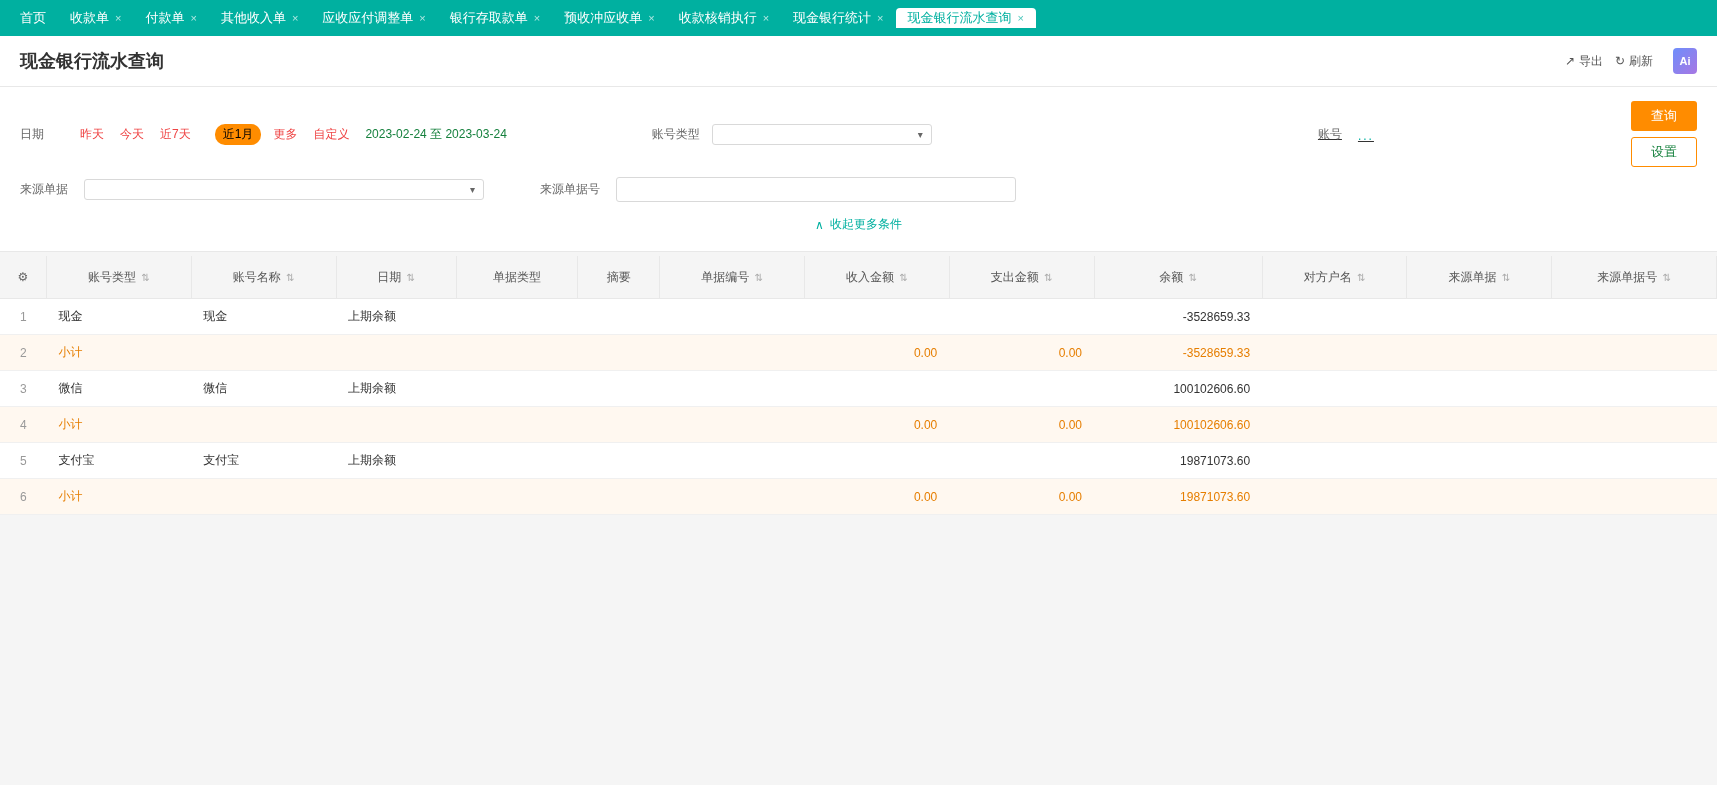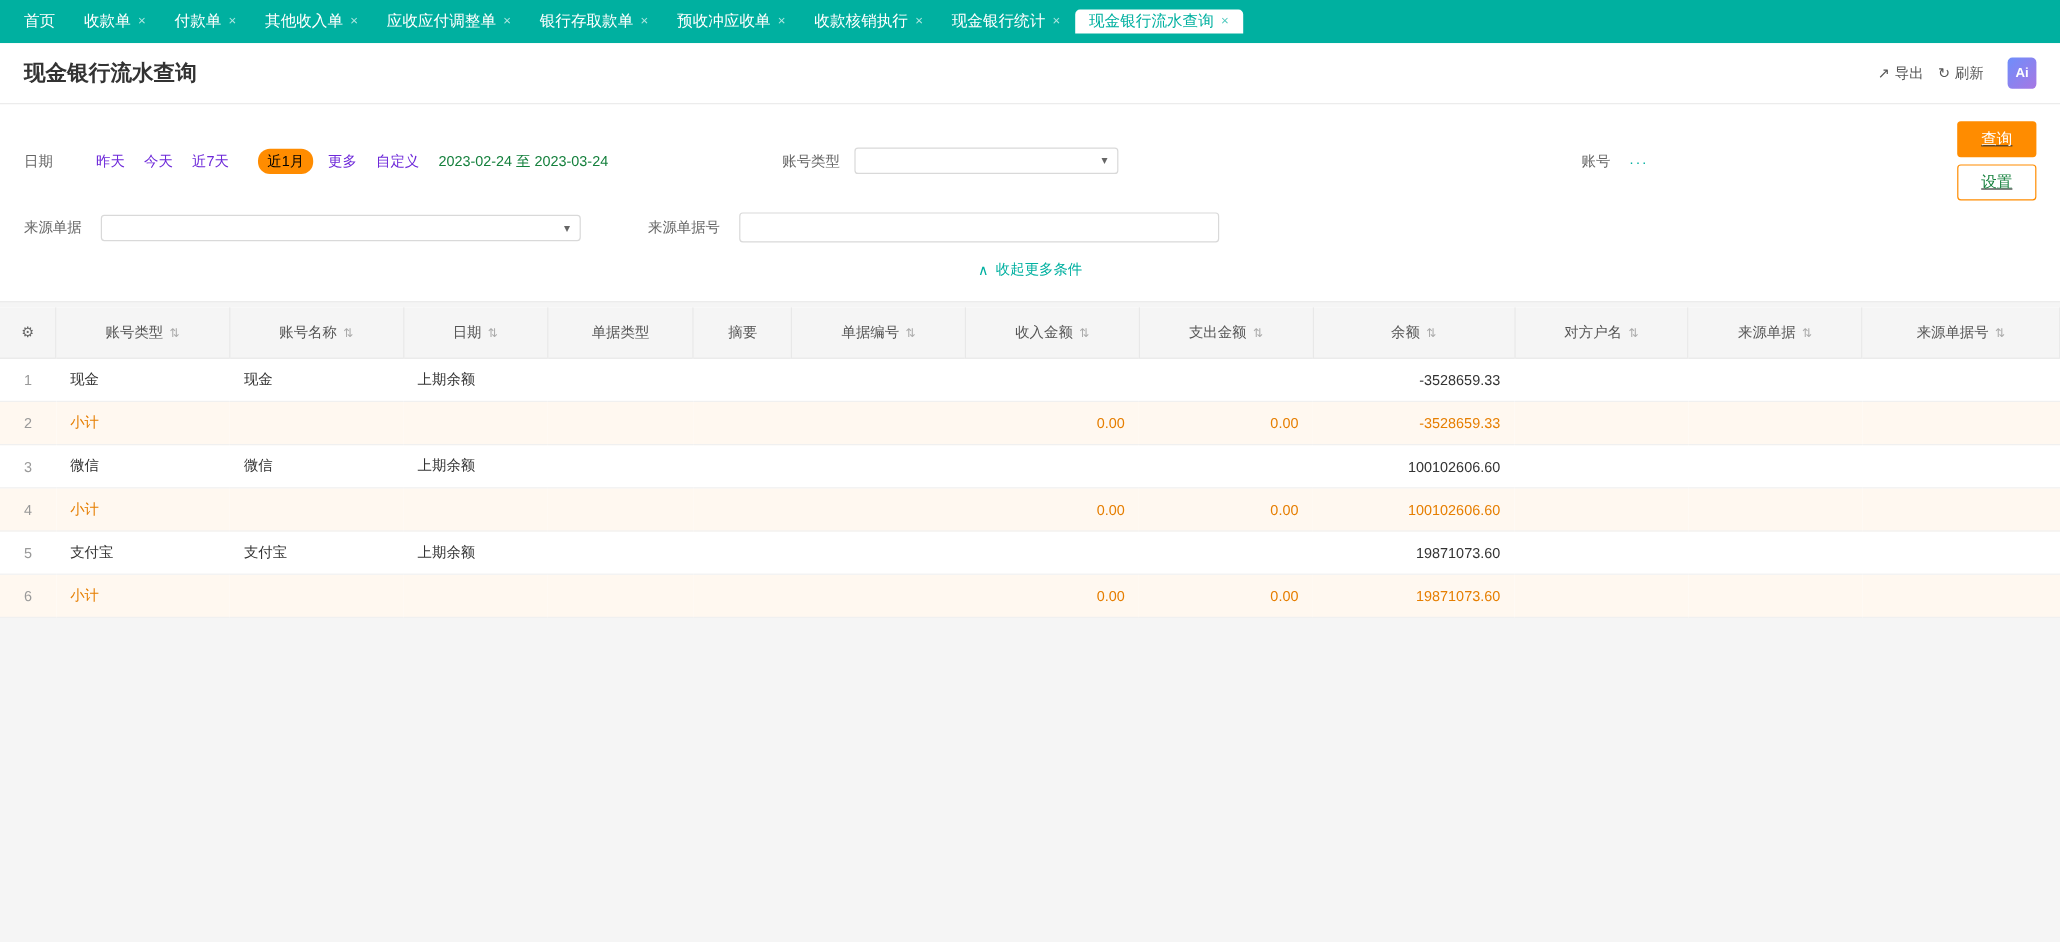--- a/index.html
+++ b/index.html
@@ -79,21 +79,21 @@
       color: #666;
       white-space: nowrap;
       min-width: 40px;
     }
     .filter-date-options {
       display: flex;
       gap: 8px;
       align-items: center;
     }
     .date-opt {
-      color: #6d28d9;
+      color: #ef4444;
       cursor: pointer;
       padding: 2px 4px;
     }
     .date-opt.active {
       background: #ff8c00;
       color: #000000;
       border-radius: 10px;
       padding: 2px 8px;
       margin-left: 12px;
     }
@@ -145,21 +145,20 @@
       border: 1px solid #ff8c00;
       border-radius: 3px;
       padding: 5px 16px;
       cursor: pointer;
       font-size: 13px;
     }
     .btn-group {
       display: flex;
       flex-direction: column;
       gap: 6px;
-      text-decoration: underline;
     }
     .collapse-bar {
       display: flex;
       justify-content: center;
       align-items: center;
       gap: 6px;
       color: #00b0a0;
       cursor: pointer;
       padding: 4px 0;
       margin-top: 4px;
@@ -318,21 +317,21 @@
       <span class="date-opt">自定义</span>
       <span class="date-range">2023-02-24 至 2023-03-24</span>
     </div>
     <div style="flex:1; display:flex; justify-content:center; align-items:center; gap:12px;">
       <span class="filter-label">账号类型</span>
       <div class="filter-select" style="min-width:220px;">
         <span class="filter-select-text"></span>
         <span class="chevron">▾</span>
       </div>
     </div>
-    <div style="display:flex; align-items:flex-start; gap:0; flex:1; justify-content:center;">
+    <div style="display:flex; align-items:flex-end; gap:0; flex:1; justify-content:center;text-decoration:underline;">
       <span class="filter-label">账号</span>
       <span class="more-dots">...</span>
     </div>
     <div class="btn-group">
       <button class="query-btn">查询</button>
       <button class="settings-btn">设置</button>
     </div>
   </div>
   <div class="filter-row">
     <span class="filter-label">来源单据</span>

